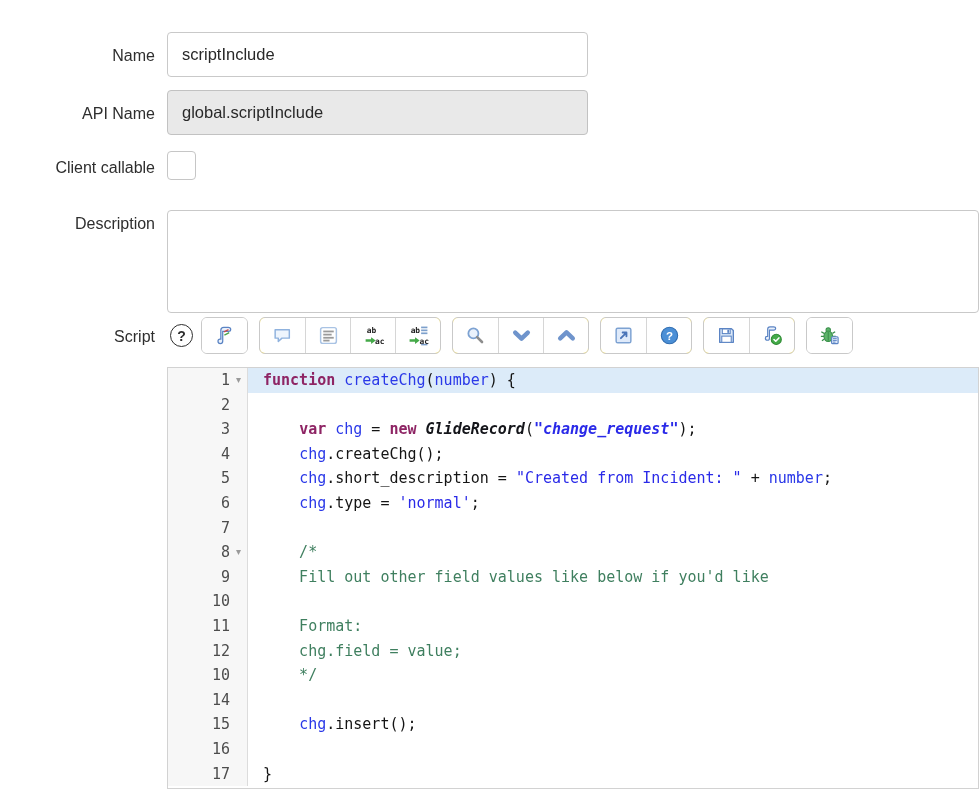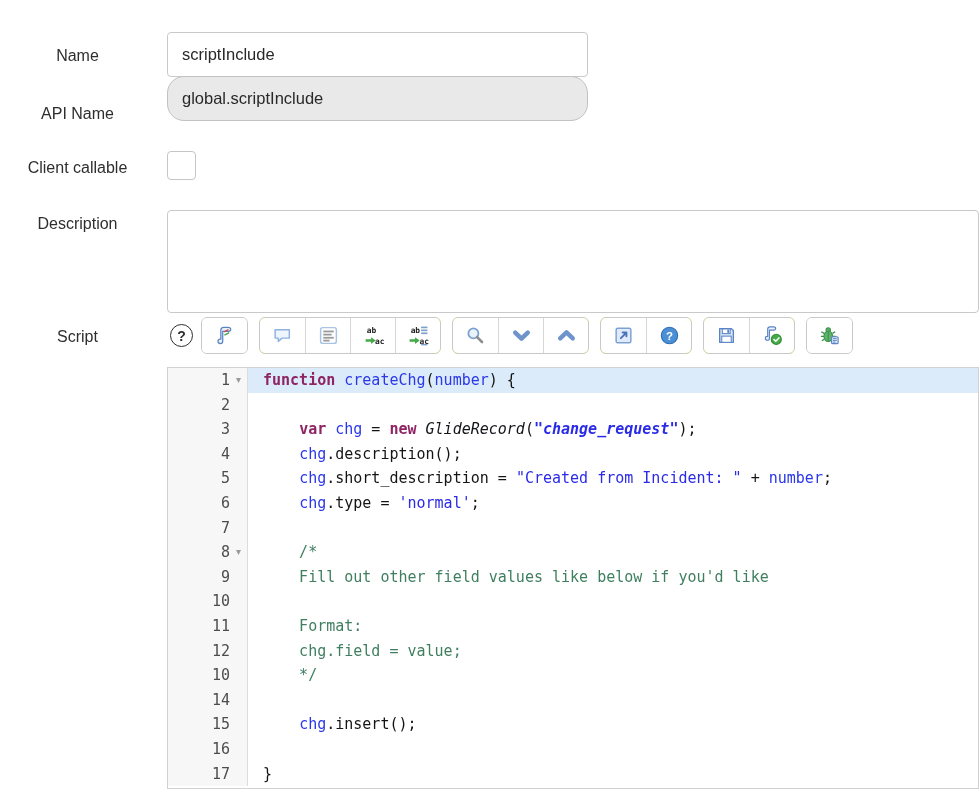--- a/index.html
+++ b/index.html
@@ -2,21 +2,21 @@
 <html style="--keyword: #8e2464; --identifier: #2a38e8; --string: #2a2ae8; --type: #14151a; --comment: #3f7f5f; --active-line-bg: #dcebf9; --gutter-bg: #f7f7f7; --readonly-bg: #e9e9e9; --toolbar-icon-blue: #5b84c4;"><head>
 <meta charset="utf-8">
 <style>
   * { margin:0; padding:0; box-sizing:border-box; }
   html,body { background:#fff; }
   body {
     width:980px; height:798px; position:relative; overflow:hidden;
     font-family:"Liberation Sans", sans-serif; color:#2e2e2e;
   }
   .field-label {
-    position:absolute; left:0; width:155px; text-align:center;
+    position:absolute; left:0; width:155px; text-align:right;
     font-size:16px; color:#2e2e2e; line-height:19px;
   }
   .text-input {
     position:absolute; left:167px; width:421px; height:45px;
     border:1px solid #c9c9c9; border-radius:4px; background:#fff;
     font-family:"Liberation Sans", sans-serif; font-size:16.5px; color:#292929;
     padding:0 14px; outline:none;
   }
   .text-input.readonly { background:var(--readonly-bg); border-color:#c2c2c2; }
   .checkbox {
@@ -71,31 +71,31 @@
   .ed-code {
     flex:1; white-space:pre; font-family:"DejaVu Sans Mono", monospace;
     font-size:15px; line-height:24.6px; color:#141414; padding-left:15px;
     cursor:text;
   }
   .ed-line.active .ed-code { background:var(--active-line-bg); }
   .tok-keyword   { color:var(--keyword); font-weight:bold; }
   .tok-variable  { color:var(--identifier); }
   .tok-string    { color:var(--string); }
   .tok-string-em { color:var(--string); font-weight:bold; font-style:italic; }
-  .tok-type      { color:var(--type); font-weight:normal; font-style:italic; }
+  .tok-type      { color:var(--type); font-weight:bold; font-style:italic; }
   .tok-comment   { color:var(--comment); }
 </style>
 </head>
 <body>
 
 <label class="field-label" style="top:46px">Name</label>
 <input class="text-input" style="top: 32px;" type="text" value="scriptInclude">
 
 <label class="field-label" style="top:104px">API Name</label>
-<input class="text-input readonly" style="top: 76px; border-radius: 17px;" type="text" readonly="" value="global.scriptInclude">
+<input class="text-input readonly" style="top: 90px;" type="text" readonly="" value="global.scriptInclude">
 
 <label class="field-label" style="top:158px">Client callable</label>
 <div class="checkbox" role="checkbox" aria-checked="false"></div>
 
 <label class="field-label" style="top:214px">Description</label>
 <textarea class="textarea" style=""></textarea>
 
 <label class="field-label" style="top:327px">Script</label>
 
 <div class="toolbar">
@@ -254,21 +254,21 @@
         <span class="ed-num">3</span>
         <span class="ed-fold"></span>
       </div>
       <div class="ed-code"><span>    </span><span class="tok-keyword">var</span><span> </span><span class="tok-variable">chg</span><span> = </span><span class="tok-keyword">new</span><span> </span><span class="tok-type">GlideRecord</span><span>(</span><span class="tok-string-em">"change_request"</span><span>);</span></div>
     </div>
     <div class="ed-line">
       <div class="ed-gutter">
         <span class="ed-num">4</span>
         <span class="ed-fold"></span>
       </div>
-      <div class="ed-code"><span>    </span><span class="tok-variable">chg</span><span>.description();</span></div>
+      <div class="ed-code"><span>    </span><span class="tok-variable">chg</span><span>.createChg();</span></div>
     </div>
     <div class="ed-line">
       <div class="ed-gutter">
         <span class="ed-num">5</span>
         <span class="ed-fold"></span>
       </div>
       <div class="ed-code"><span>    </span><span class="tok-variable">chg</span><span>.short_description = </span><span class="tok-string">"Created from Incident: "</span><span> + </span><span class="tok-variable">number</span><span>;</span></div>
     </div>
     <div class="ed-line">
       <div class="ed-gutter">

